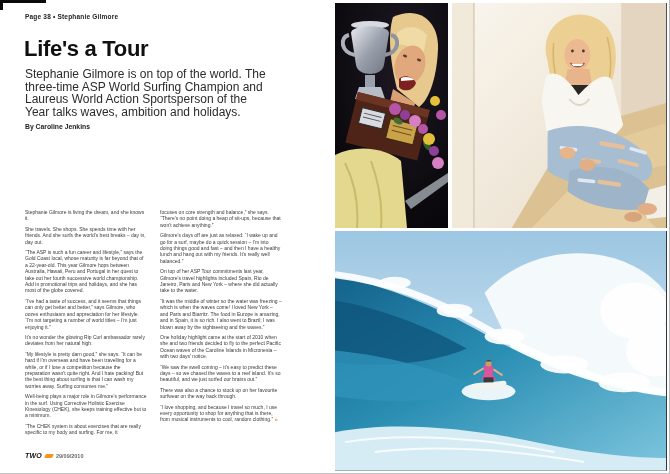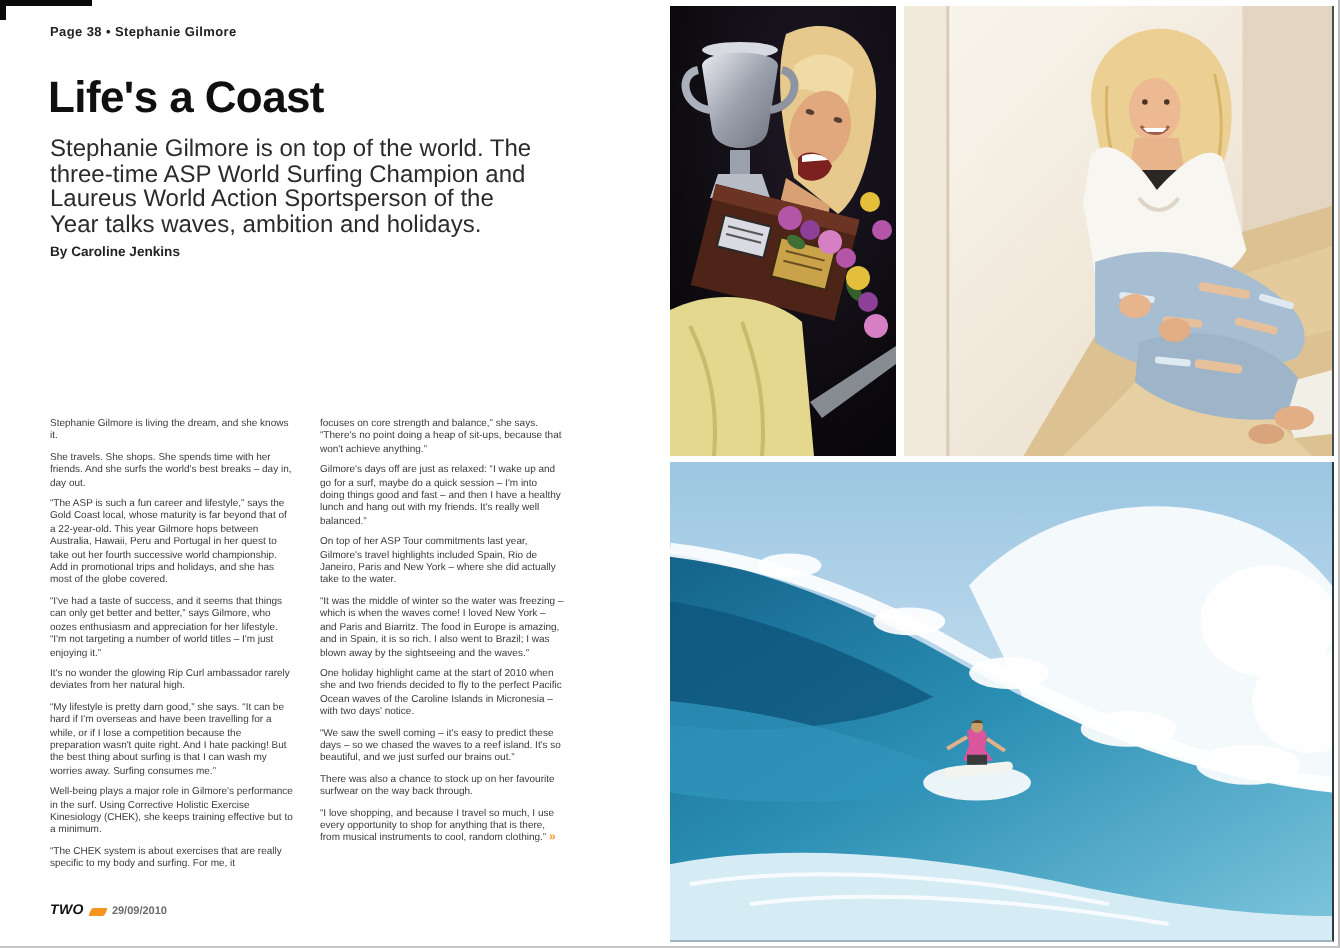--- a/index.html
+++ b/index.html
@@ -35,21 +35,21 @@
 </head>
 <body>
 
 <div class="spread">
 
   <div>
     <div class="corner-trim-h"></div>
     <div class="corner-trim-v"></div>
 
     <div class="kicker">Page 38 • Stephanie Gilmore</div>
-    <div class="headline">Life's a Coast</div>
+    <div class="headline">Life's a Tour</div>
     <div class="standfirst">Stephanie Gilmore is on top of the world. The three-time ASP World Surfing Champion and Laureus World Action Sportsperson of the Year talks waves, ambition and holidays.</div>
     <div class="byline">By Caroline Jenkins</div>
 
     <div class="cols">
       <div class="col">
         <p>Stephanie Gilmore is living the dream, and she knows it.</p>
         <p>She travels. She shops. She spends time with her friends. And she surfs the world's best breaks – day in, day out.</p>
         <p>“The ASP is such a fun career and lifestyle,” says the Gold Coast local, whose maturity is far beyond that of a 22-year-old. This year Gilmore hops between Australia, Hawaii, Peru and Portugal in her quest to take out her fourth successive world championship. Add in promotional trips and holidays, and she has most of the globe covered.</p>
         <p>“I've had a taste of success, and it seems that things can only get better and better,” says Gilmore, who oozes enthusiasm and appreciation for her lifestyle. “I'm not targeting a number of world titles – I'm just enjoying it.”</p>
         <p>It's no wonder the glowing Rip Curl ambassador rarely deviates from her natural high.</p>

